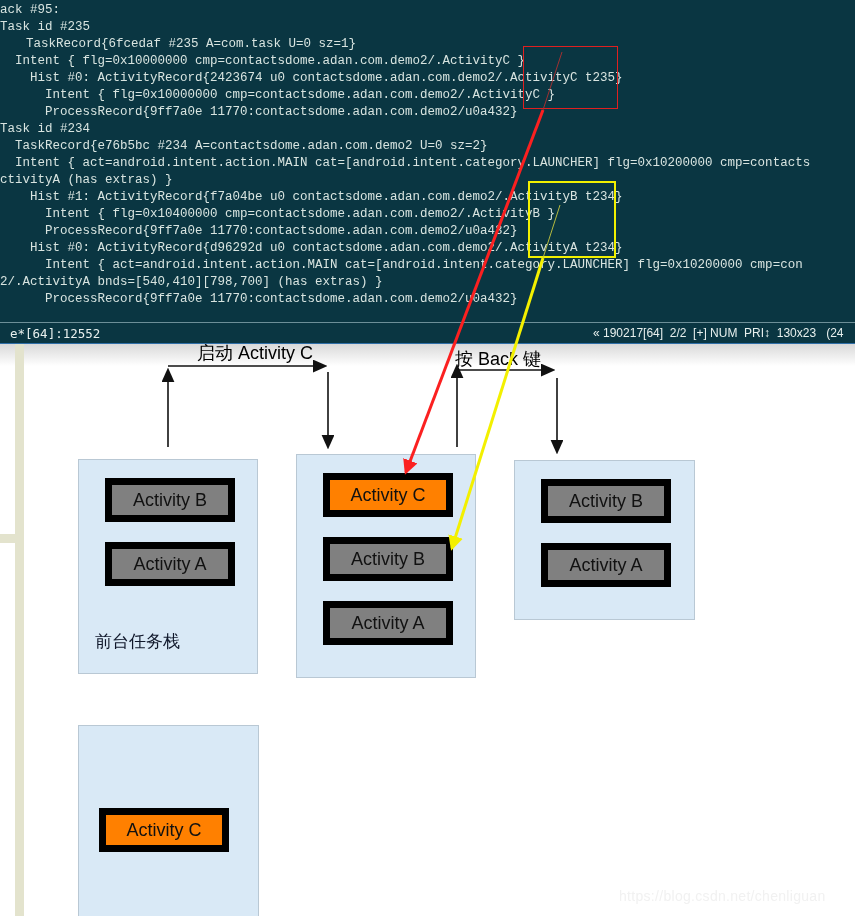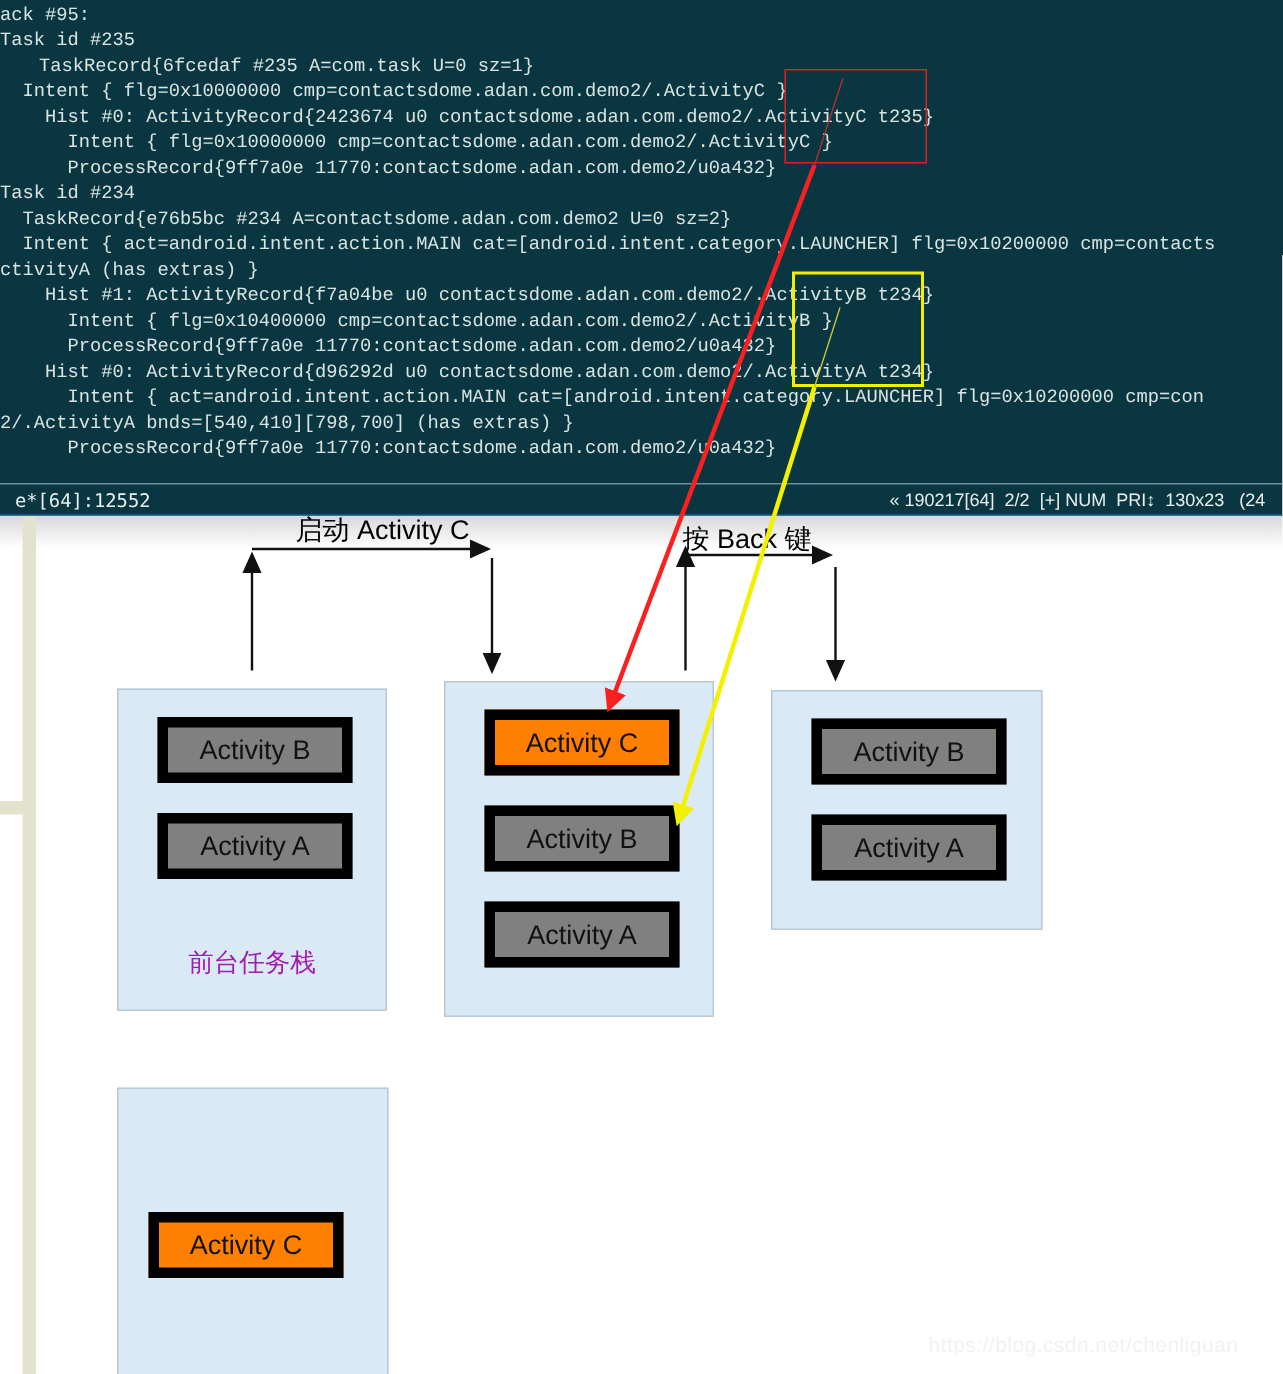--- a/index.html
+++ b/index.html
@@ -68,24 +68,23 @@
   .act {
     position:absolute; left:26px;
     display:flex; align-items:center; justify-content:center;
     font-family:"Liberation Sans", sans-serif;
     font-size:18px; color:#111111;
     border:7px solid #000000;
   }
   .act.gray { background:#808080; }
   .act.orange { background:#ff8000; }
   .stack-label {
-    position:absolute; left:0; width:100%;
-    text-align:center;
-    font-family:"Liberation Sans", sans-serif;
-    font-size:17px; color:#a21caf; white-space:nowrap;
+    position:absolute; left:16px; width:100%;
+    font-family:"Liberation Sans", sans-serif;
+    font-size:17px; color:#0f172a; white-space:nowrap;
   }
 
   
   .arrow-label {
     position:absolute;
     font-family:"Liberation Sans", sans-serif;
     font-size:18px; color:#000000; white-space:nowrap;
   }
 
   

